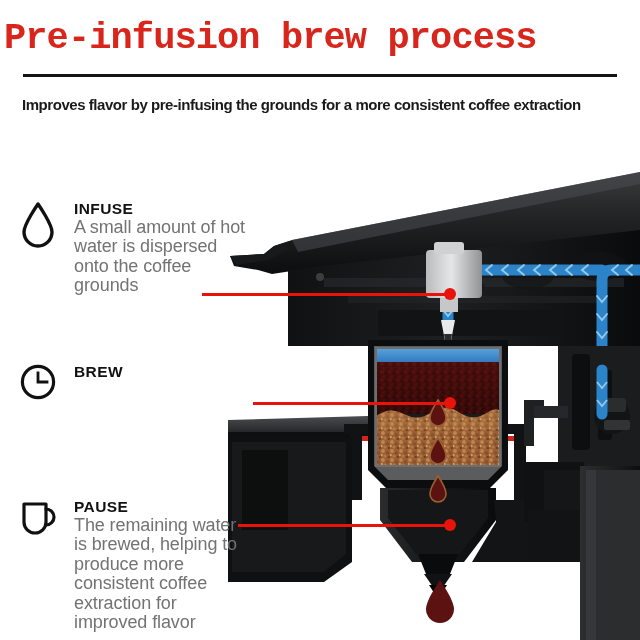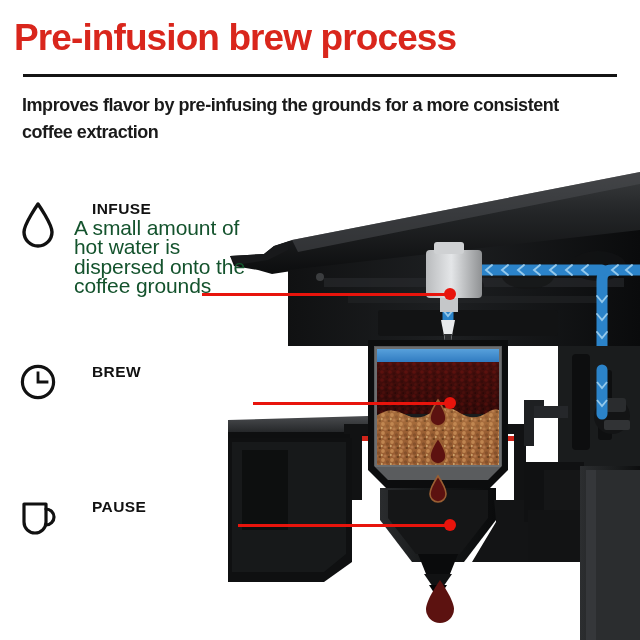--- a/index.html
+++ b/index.html
@@ -18,44 +18,45 @@
     position: absolute;
     left: 0; top: 0;
     width: 640px;
     height: 640px;
     background: #ffffff;
   }
 
   
   #title {
     position: absolute;
-    left: 14px;
+    left: 4px;
     top: 16px;
     width: 600px;
     font-size: 37px;
     line-height: 44px;
     font-weight: 700;
     letter-spacing: -0.9px;
     color: #d9261c;
     white-space: nowrap;
+    font-family: Liberation Mono, monospace;
   }
   #rule {
     position: absolute;
     left: 23px;
     top: 74px;
     width: 594px;
     height: 3px;
     background: #141414;
   }
   #subtitle {
     position: absolute;
     left: 22px;
     top: 92px;
     width: 570px;
-    font-size: 18px;
+    font-size: 15px;
     line-height: 26.5px;
     font-weight: 700;
     letter-spacing: -0.45px;
     color: #1a1a1a;
   }
 
   
   .step {
     position: absolute;
     left: 16px;
@@ -73,26 +74,25 @@
     left: 58px;
     top: 0;
     width: 175px;
   }
   .step-title {
     font-size: 15.5px;
     font-weight: 700;
     letter-spacing: 0.4px;
     color: #111111;
     line-height: 18px;
-    margin-left: 18px;
   }
   .step-desc {
-    font-size: 21px;
+    font-size: 18px;
     line-height: 19.4px;
-    color: #14532d;
+    color: #737373;
     font-weight: 400;
     letter-spacing: -0.1px;
   }
 
   #step-infuse { top: 200px; }
   #step-pause  { top: 363px; }
   #step-brew   { top: 498px; }
 
   
   .pointer {
@@ -385,16 +385,17 @@
 
   <div class="step" id="step-brew">
     <div class="step-icon">
       <svg width="54" height="50" viewBox="0 0 54 50" xmlns="http://www.w3.org/2000/svg">
         <path d="M8 6 L30 6 L30 24 a11 11 0 0 1 -11 11 L19 35 a11 11 0 0 1 -11 -11 Z" fill="none" stroke="#111111" stroke-width="3.2" stroke-linejoin="round"></path>
         <path d="M30 11 a8 8 0 0 1 0 16" fill="none" stroke="#111111" stroke-width="3.2" stroke-linecap="round"></path>
       </svg>
     </div>
     <div class="step-body">
       <div class="step-title">PAUSE</div>
+      <div class="step-desc">The remaining water is brewed, helping to produce more consistent coffee extraction for improved flavor</div>
     </div>
   </div>
 
 </div>
 
 </body></html>

